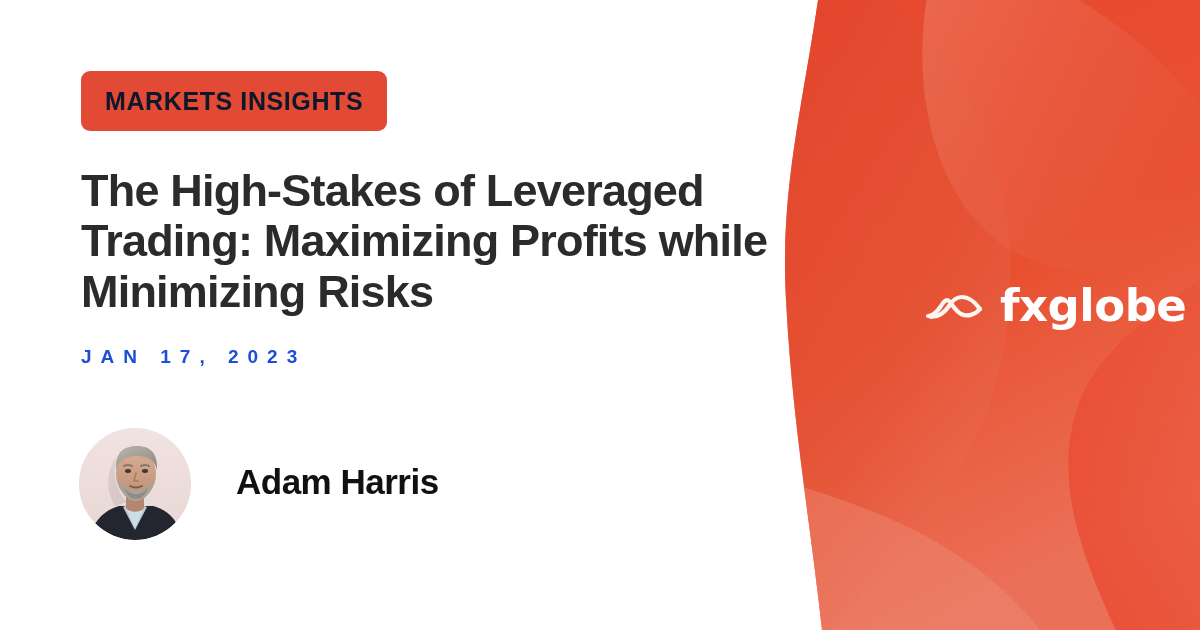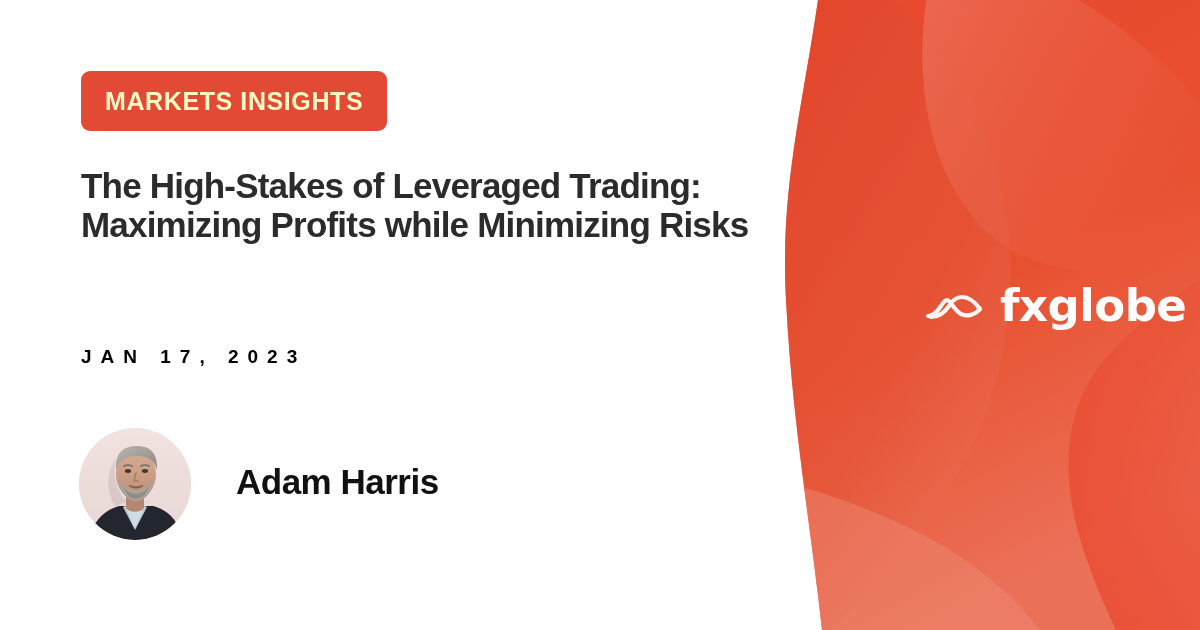--- a/index.html
+++ b/index.html
@@ -71,46 +71,46 @@
     position: absolute;
     left: 81px;
     top: 71px;
     height: 60px;
     box-sizing: border-box;
     display: flex;
     align-items: center;
     padding: 0 24px;
     background: #E24A35;
     border-radius: 9px;
-    color: #fef9c3;
+    color: #0f172a;
     font-size: 25px;
     font-weight: 700;
     letter-spacing: 0.6px;
     line-height: 1;
   }
 
   .headline {
     position: absolute;
     left: 81px;
     top: 166px;
     width: 730px;
     margin: 0;
     color: #2B2B2B;
-    font-size: 35px;
+    font-size: 45px;
     font-weight: 700;
     line-height: 1.12;
     letter-spacing: -0.8px;
     font-family: "Liberation Sans", sans-serif;
   }
 
   .date {
     position: absolute;
     left: 81px;
     top: 347px;
-    color: #000000;
+    color: #1d4ed8;
     font-size: 19px;
     font-weight: 700;
     letter-spacing: 9px;
     line-height: 1;
   }
 
   .author {
     position: absolute;
     left: 79px;
     top: 428px;

